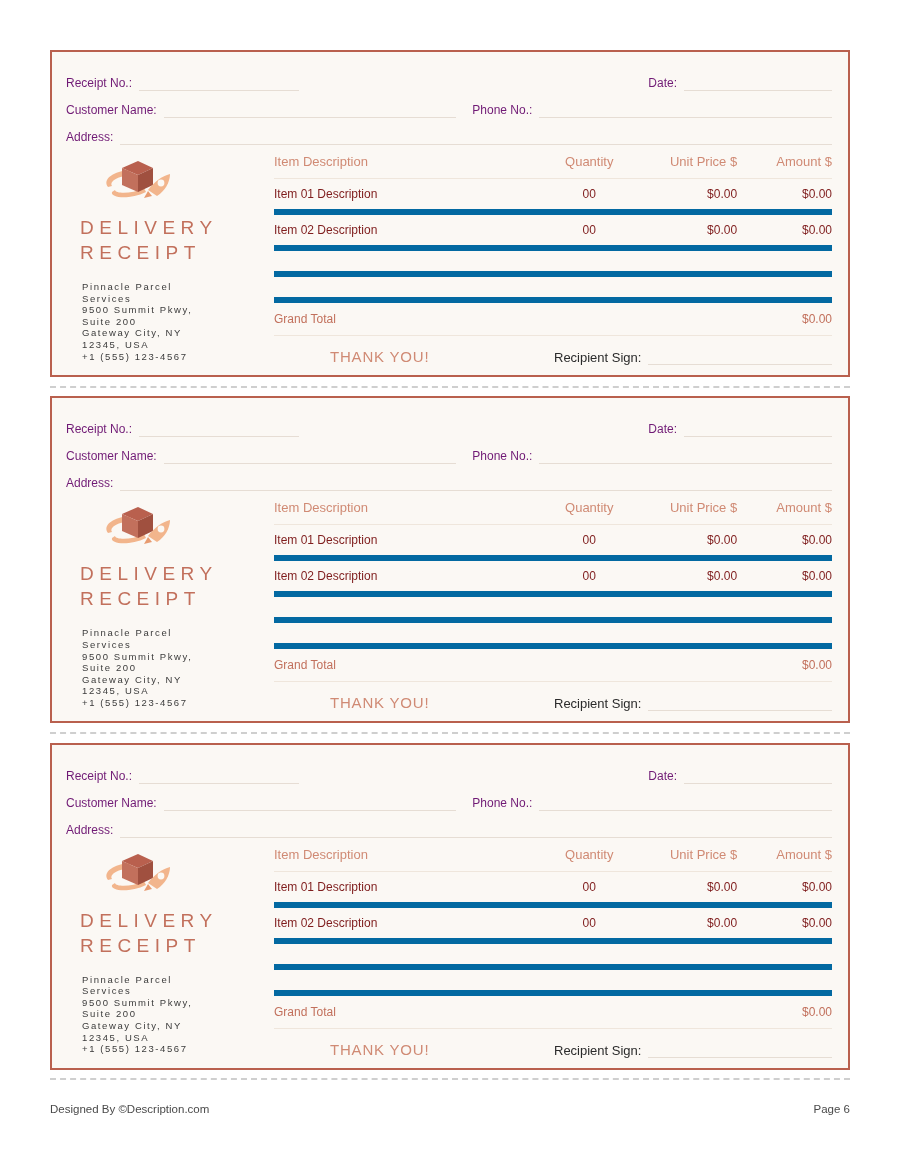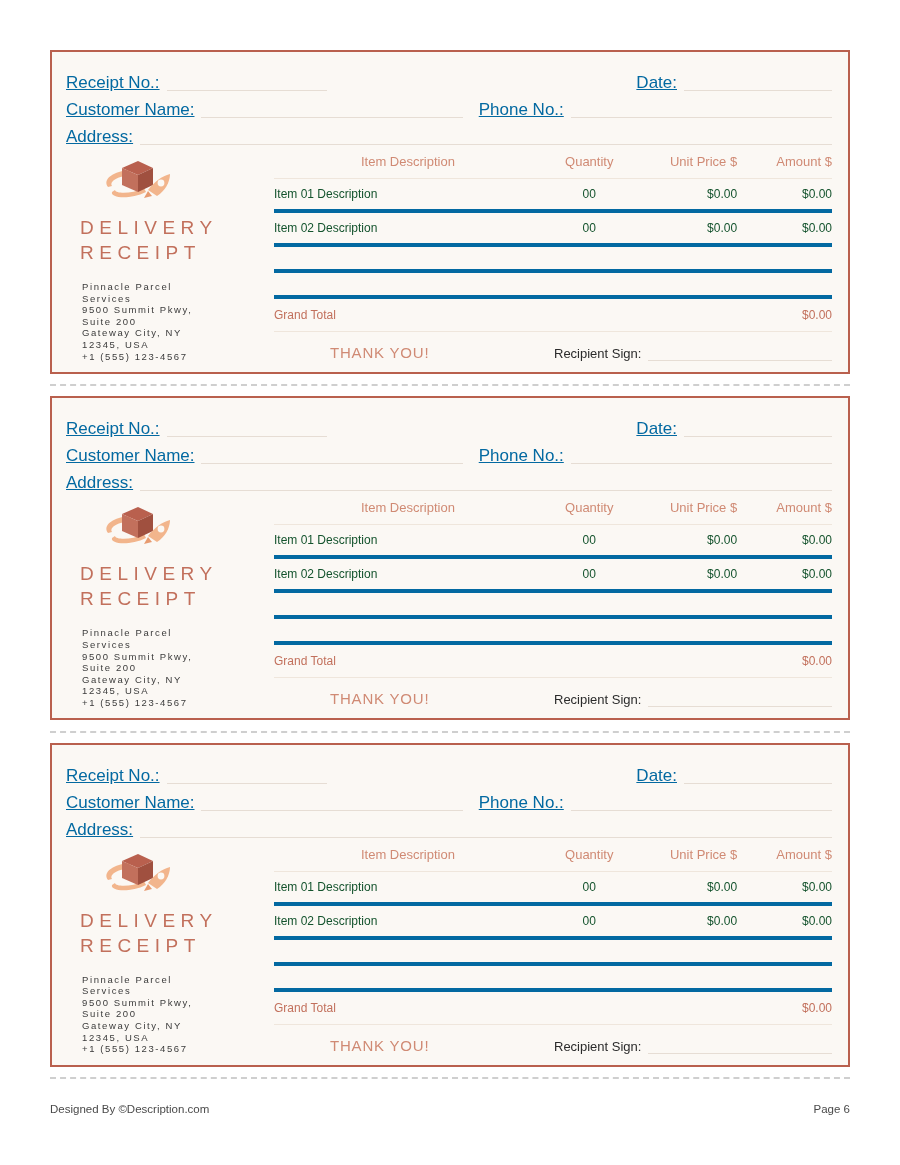--- a/index.html
+++ b/index.html
@@ -35,26 +35,25 @@
   
   .form-top { display: flex; flex-direction: column; gap: 0px; }
 
   .form-row {
     display: flex;
     align-items: flex-end;
     height: 27px;
   }
 
   .fld-label {
-    font-size: 17px;
-    color: #0369a1;
+    font-size: 12px;
+    color: #701a75;
     white-space: nowrap;
     line-height: 14px;
     padding-bottom: 1px;
-    text-decoration: underline;
   }
 
   .fld-line {
     border-bottom: 1px solid #e6ddd4;
     height: 14px;
     margin-left: 7px;
   }
 
   .w-receiptno { width: 160px; }
   .spacer-flex { flex: 1; }
@@ -114,33 +113,33 @@
     display: flex;
     flex-direction: column;
   }
 
   .tbl { width: 100%; border-collapse: collapse; table-layout: fixed; }
 
   .tbl th {
     font-size: 13px;
     font-weight: 400;
     color: #d08a74;
-    text-align: center;
+    text-align: left;
     padding: 3px 0 9px 0;
     border-bottom: 1px solid #efe6dc;
   }
   .tbl th.num, .tbl td.num { text-align: right; }
   .tbl th.c-qty  { text-align: center; }
   .tbl td.c-qty  { text-align: center; }
 
   .tbl td {
     font-size: 12px;
-    color: #14532d;
+    color: #7f1d1d;
     padding: 8px 0 8px 0;
-    border-bottom: 4px solid #0369a1;
+    border-bottom: 6px solid #0369a1;
     height: 31px;
   }
 
   .tbl td.empty { height: 26px; }
 
   .col-desc  { width: 48%; }
   .col-qty   { width: 17%; }
   .col-unit  { width: 18%; }
   .col-amt   { width: 17%; }
 

